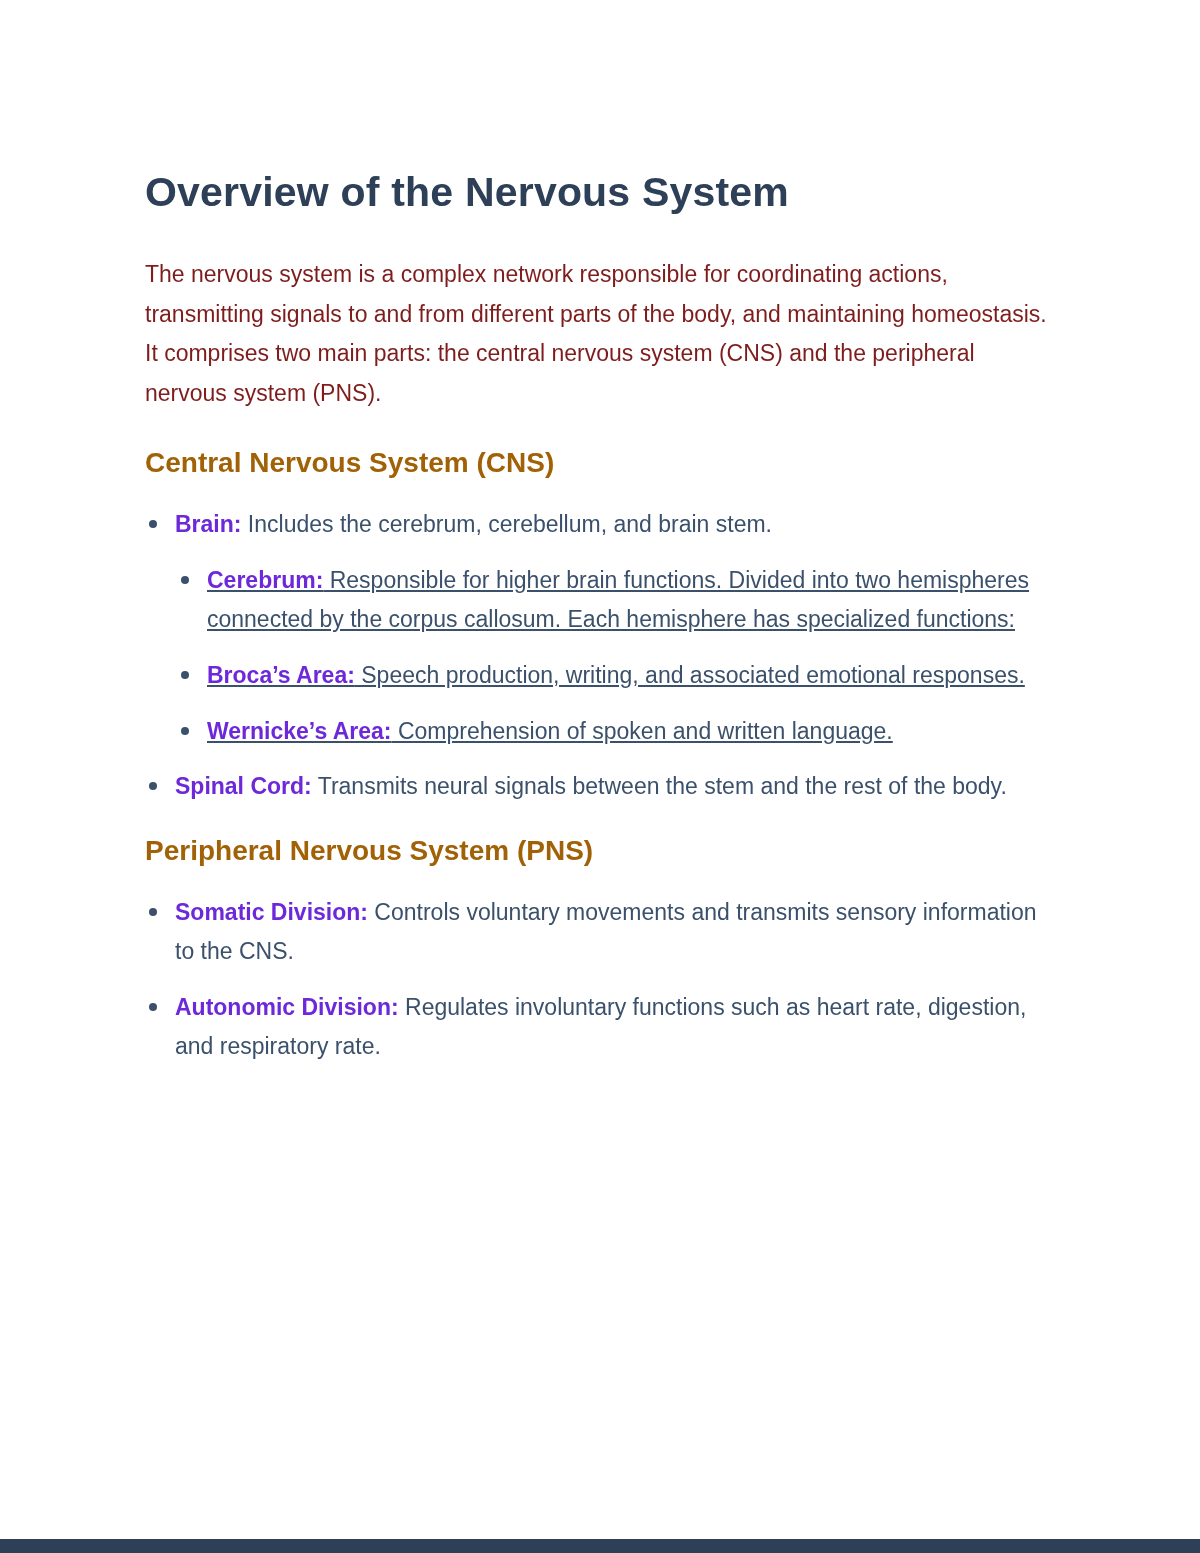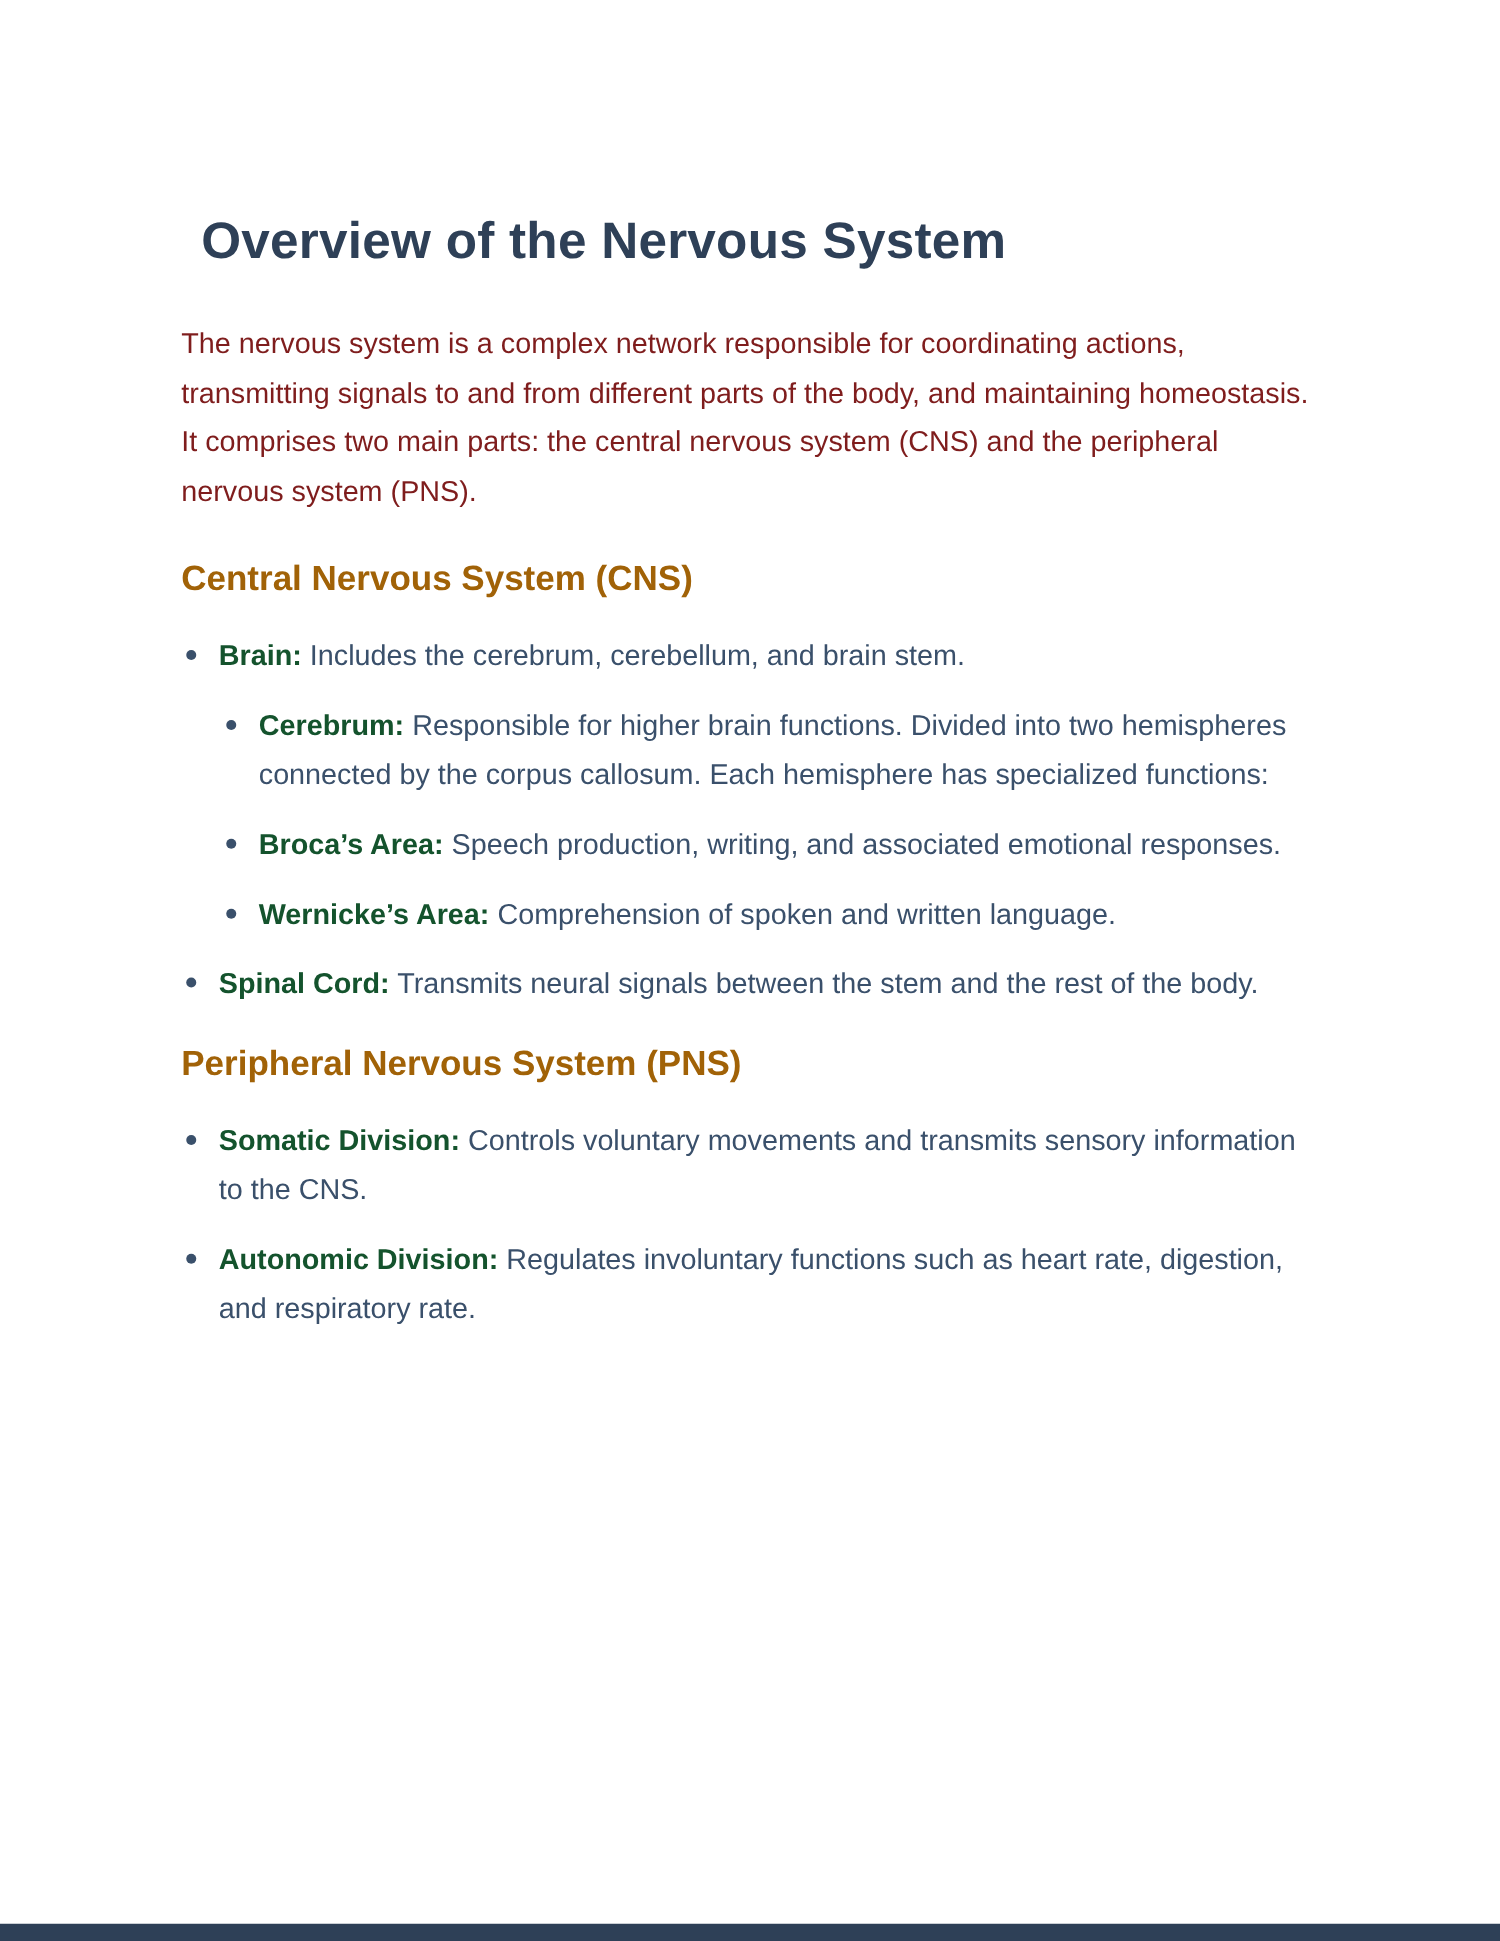--- a/index.html
+++ b/index.html
@@ -18,21 +18,21 @@
     overflow: hidden;
   }
   .content {
     padding: 168px 143px 80px 145px;
     box-sizing: border-box;
   }
   h1.doc-title {
     font-size: 41px;
     line-height: 1.2;
     font-weight: 800;
-    margin: 0 0 38px 16px;
+    margin: 0 0 38px 0;
     color: #2e4057;
     letter-spacing: 0.2px;
   }
   h2.h2 {
     font-size: 31px;
     font-weight: 800;
     margin: 0 0 30px 0;
     color: #2e4057;
   }
   h3.h3 {
@@ -56,36 +56,36 @@
   ul.list li {
     position: relative;
     font-size: 23px;
     line-height: 1.72;
     margin: 0 0 16px 0;
     color: #3a506b;
   }
   ul.depth-1 { padding-left: 0; }
   ul.depth-1 > li { padding-left: 30px; }
   ul.depth-2 { margin-top: 16px; padding-left: 2px; }
-  ul.depth-2 > li { padding-left: 30px; }
+  ul.depth-2 > li { padding-left: 30px; text-decoration: underline; }
   ul.depth-3 { margin-top: 16px; padding-left: 2px; }
   ul.depth-3 > li { padding-left: 30px; }
   ul.list li::before {
     content: "";
     position: absolute;
     left: 4px;
     top: 15px;
     width: 8px;
     height: 8px;
     border-radius: 50%;
     background: #3a506b;
   }
   ul.list li strong {
     font-weight: 700;
-    color: #14532d;
+    color: #6d28d9;
     margin-top: 28px;
   }
   .footer-bar {
     position: absolute;
     left: 0;
     bottom: 0;
     width: 100%;
     height: 14px;
     background: #2e4057;
   }

